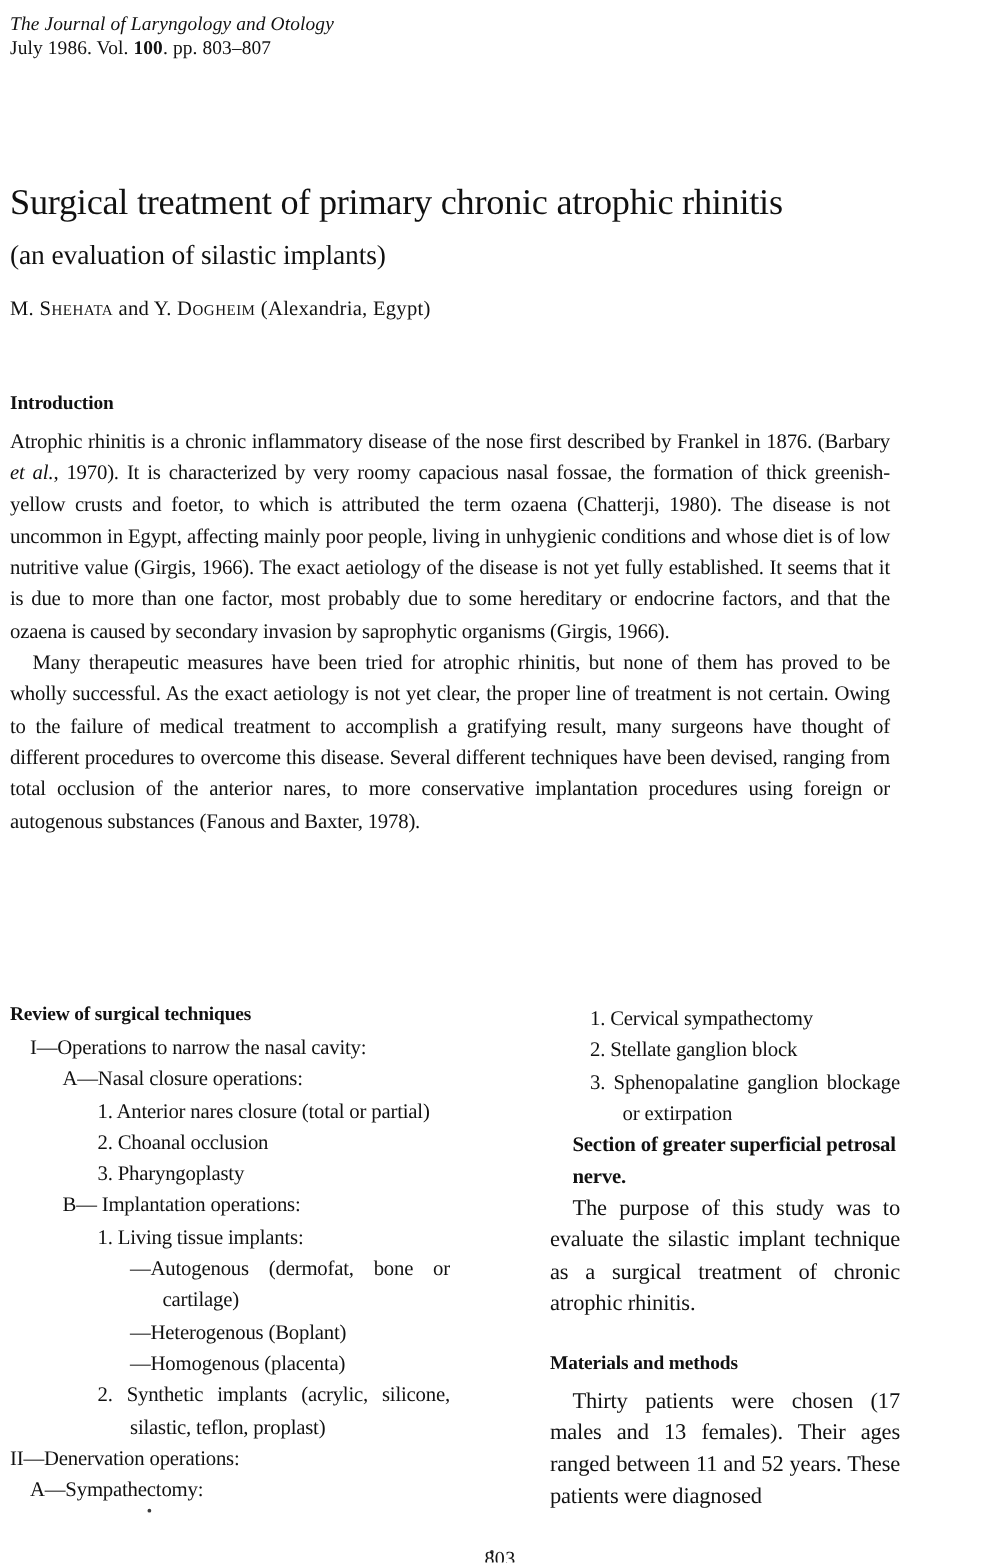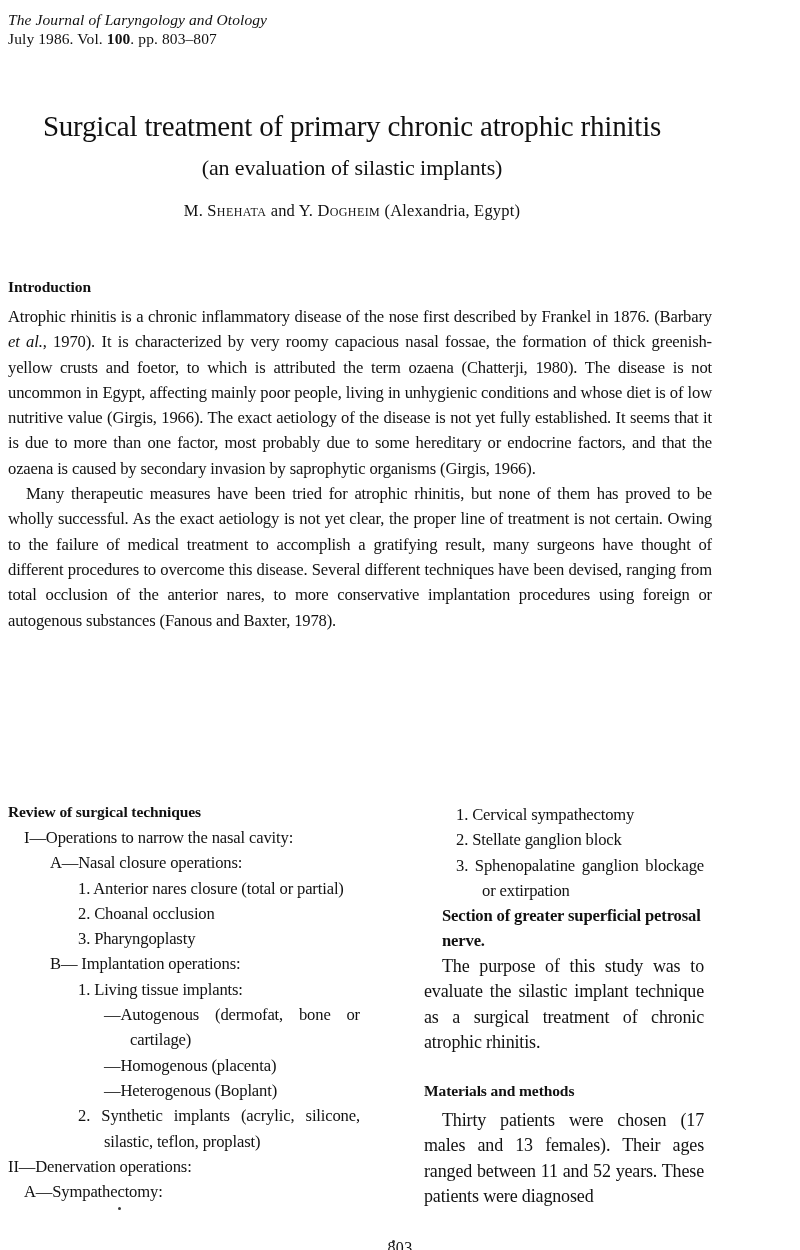--- a/index.html
+++ b/index.html
@@ -39,23 +39,22 @@
     font-size: 15.5px;
     line-height: 20px;
     letter-spacing: 0.1px;
   }
   .journal-issue .vol {
     font-weight: bold;
   }
 
   
   .title-block {
-    margin-top: 60px;
+    margin-top: 96px;
     width: 688px;
-    text-align: center;
   }
   .article-title {
     font-size: 29px;
     line-height: 35px;
     font-weight: normal;
     margin: 0;
     letter-spacing: -0.2px;
   }
   .article-subtitle {
     font-size: 22px;
@@ -114,21 +113,21 @@
     top: 802px;
     width: 784px;
     height: 400px;
   }
   .col {
     position: absolute;
     top: 0;
     width: 352px;
   }
   .col-left  { left: 0px; }
-  .col-right { left: 416px; width: 280px; }
+  .col-right { left: 432px; width: 280px; }
 
   .col .section-heading { margin: 0 0 3px 0; }
 
   .outline {
     font-size: 16.6px;
     line-height: 25.3px;
     letter-spacing: -0.15px;
   }
   .outline .lvl1 { padding-left: 16px; }
   .outline .lvl2 { padding-left: 42px; }
@@ -208,22 +207,22 @@
       <div class="section-heading">Review of surgical techniques</div>
       <div class="outline">
         <div class="lvl1">I—Operations to narrow the nasal cavity:</div>
         <div class="lvl2">A—Nasal closure operations:</div>
         <div class="num">1. Anterior nares closure (total or partial)</div>
         <div class="num plain">2. Choanal occlusion</div>
         <div class="num plain">3. Pharyngoplasty</div>
         <div class="lvl2">B— Implantation operations:</div>
         <div class="num plain">1. Living tissue implants:</div>
         <div class="dash">—Autogenous (dermofat, bone or cartilage)</div>
+        <div class="dash plain">—Heterogenous (Boplant)</div>
         <div class="dash plain">—Homogenous (placenta)</div>
-        <div class="dash plain">—Heterogenous (Boplant)</div>
         <div class="num">2. Synthetic implants (acrylic, silicone, silastic, teflon, proplast)</div>
         <div>II—Denervation operations:</div>
         <div class="lvl1">A—Sympathectomy:</div>
       </div>
     </div>
 
     <div class="col col-right">
       <div class="outline">
         <div class="num plain">1. Cervical sympathectomy</div>
         <div class="num plain">2. Stellate ganglion block</div>

